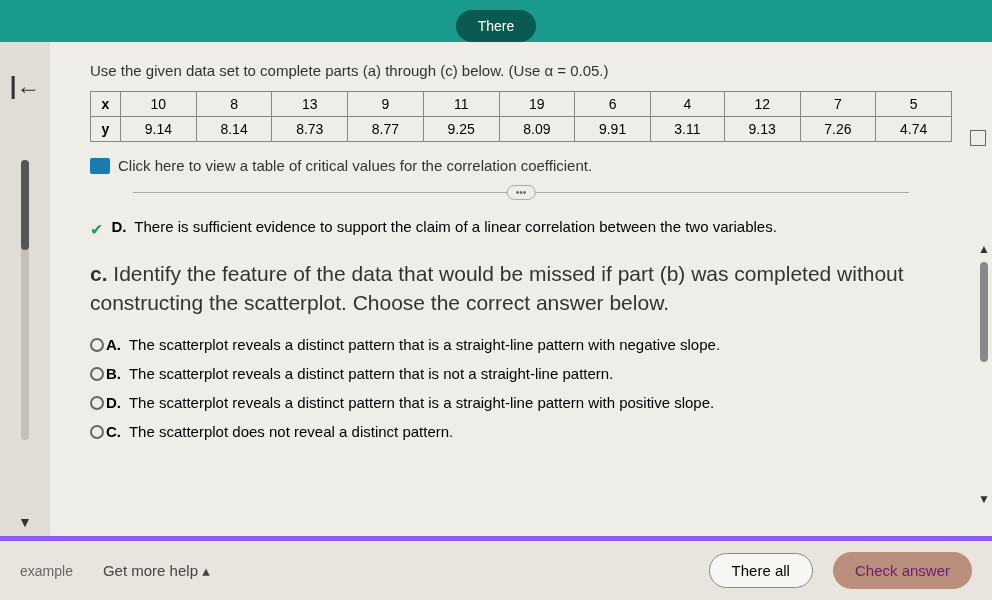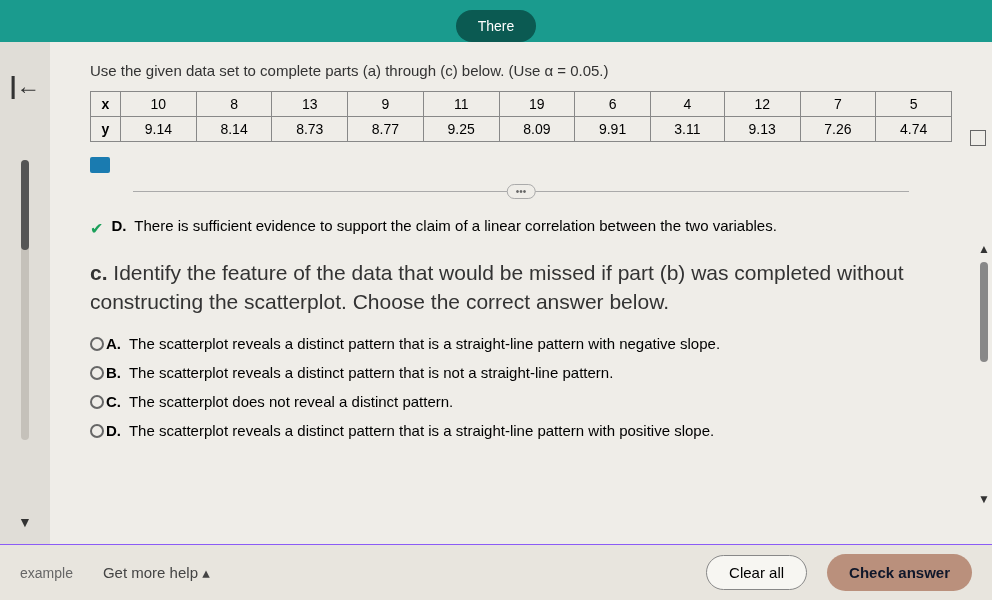--- a/index.html
+++ b/index.html
@@ -183,23 +183,23 @@
       border-radius: 50%;
       margin-top: 2px;
       flex-shrink: 0;
     }
     .opt-label { font-weight: bold; margin-right: 4px; }
     .bottom-bar {
       position: absolute;
       bottom: 0;
       left: 0;
       right: 0;
-      height: 56px;
+      height: 64px;
       background: #e8e5de;
-      border-top: 1px solid #8b5cf6;
+      border-top: 5px solid #8b5cf6;
       display: flex;
       align-items: center;
       padding: 0 20px;
       gap: 20px;
     }
     .help-link {
       color: #444;
       font-size: 15px;
       font-weight: normal;
       cursor: pointer;
@@ -209,26 +209,26 @@
       margin-left: auto;
       background: #f7f6f2;
       border: 1px solid #888;
       border-radius: 20px;
       padding: 8px 22px;
       font-size: 15px;
       cursor: pointer;
     }
     .check-btn {
       background: #ba907c;
-      color: #0f172a;
+      color: #701a75;
       border: none;
       border-radius: 20px;
       padding: 10px 22px;
       font-size: 15px;
-      font-weight: bold;
+      font-weight: normal;
       cursor: pointer;
     }
     .right-scroll {
       position: absolute;
       right: 4px;
       top: 220px;
       width: 8px;
       height: 100px;
       background: #888;
       border-radius: 4px;
@@ -309,20 +309,21 @@
         <td>3.11</td>
         <td>9.13</td>
         <td>7.26</td>
         <td>4.74</td>
       </tr>
     </tbody>
       </table>
 
     <div class="critical-link">
       <span class="book-icon"></span>
+      <span>Click here to view a table of critical values for the correlation coefficient.</span>
     </div>
 
     <div class="divider">
       <span class="divider-pill">•••</span>
     </div>
 
     <div class="answer-d">
       <span class="check-icon">✔</span>
       <span>
         <span class="opt-label">D.</span>
@@ -345,39 +346,39 @@
     <div class="radio-option">
       <span class="radio-circle"></span>
       <span>
         <span class="opt-label">B.</span>
         <span>The scatterplot reveals a distinct pattern that is not a straight-line pattern.</span>
       </span>
     </div>
     <div class="radio-option">
       <span class="radio-circle"></span>
       <span>
+        <span class="opt-label">D.</span>
+        <span>The scatterplot reveals a distinct pattern that is a straight-line pattern with positive slope.</span>
+      </span>
+    </div>
+    <div class="radio-option">
+      <span class="radio-circle"></span>
+      <span>
         <span class="opt-label">C.</span>
         <span>The scatterplot does not reveal a distinct pattern.</span>
-      </span>
-    </div>
-    <div class="radio-option">
-      <span class="radio-circle"></span>
-      <span>
-        <span class="opt-label">D.</span>
-        <span>The scatterplot reveals a distinct pattern that is a straight-line pattern with positive slope.</span>
       </span>
     </div>
 
     <span class="copy-icon"></span>
     <span class="right-scroll-up">▲</span>
     <div class="right-scroll"></div>
     <span class="right-scroll-dn">▼</span>
   </div>
 </div>
 
 <div class="bottom-bar">
   <span class="example-link">example</span>
   <span class="help-link">
     <span>Get more help</span> <span>▴</span>
   </span>
-  <button class="clear-btn">Clear all</button>
+  <button class="clear-btn">There all</button>
   <button class="check-btn">Check answer</button>
 </div>
 
 </body></html>

